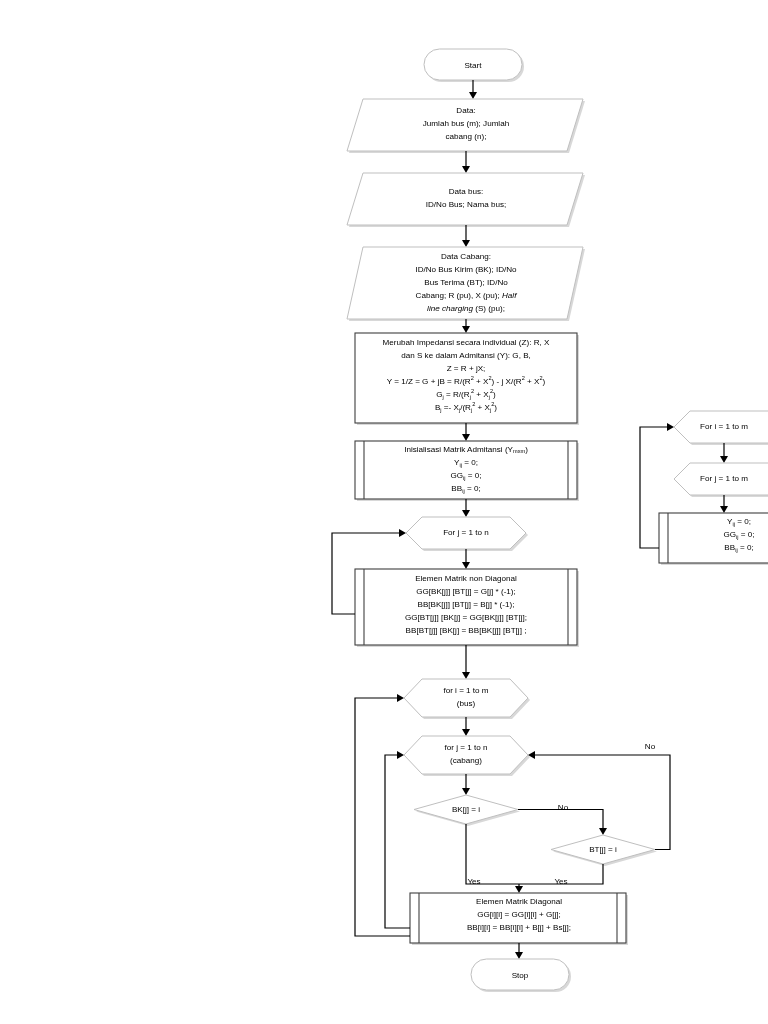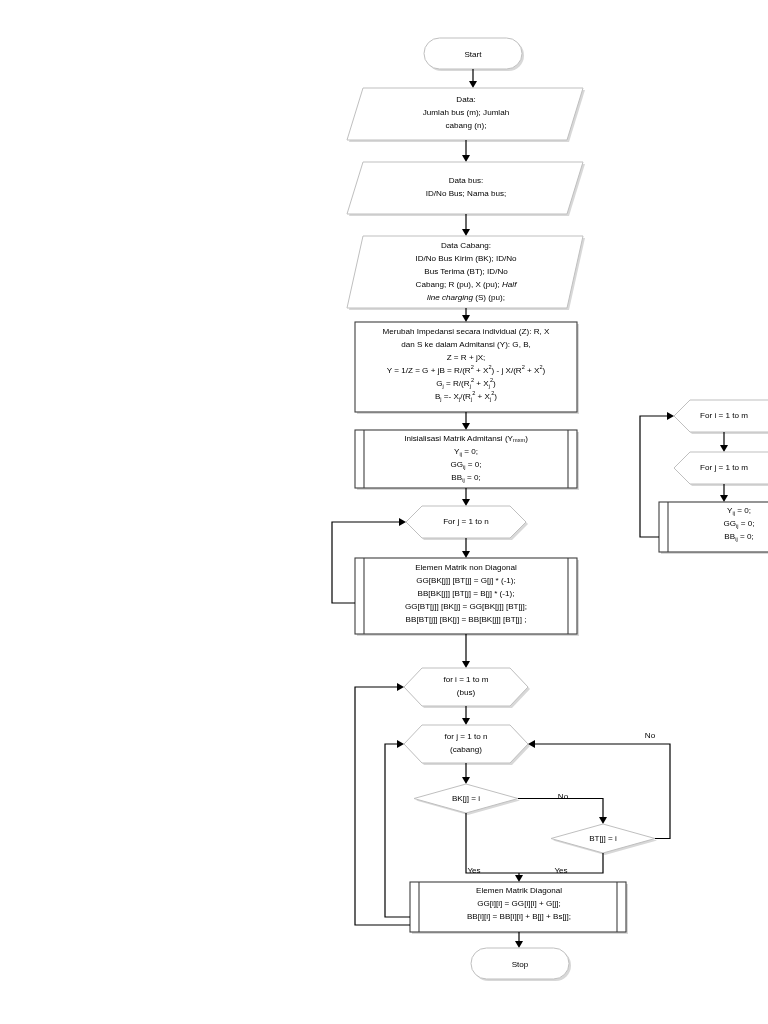--- a/index.html
+++ b/index.html
@@ -11,21 +11,21 @@
   body {
     width: 768px;
     height: 1024px;
     position: relative;
     overflow: hidden;
     font-family: "Liberation Sans", sans-serif;
     color: #000000;
   }
   #flow-canvas {
     position: absolute;
-    left: 0; top: 5px;
+    left: 0; top: 16px;
     width: 768px;
     height: 806px;
   }
   svg {
     display: block;
   }
   .shape-fill { fill: #ffffff; }
   .shape-stroke-light { stroke: #bfbfbf; stroke-width: 1; }
   .shape-stroke-dark { stroke: #3f3f3f; stroke-width: 1.1; }
   .shadow { fill: #d8d8d8; }

